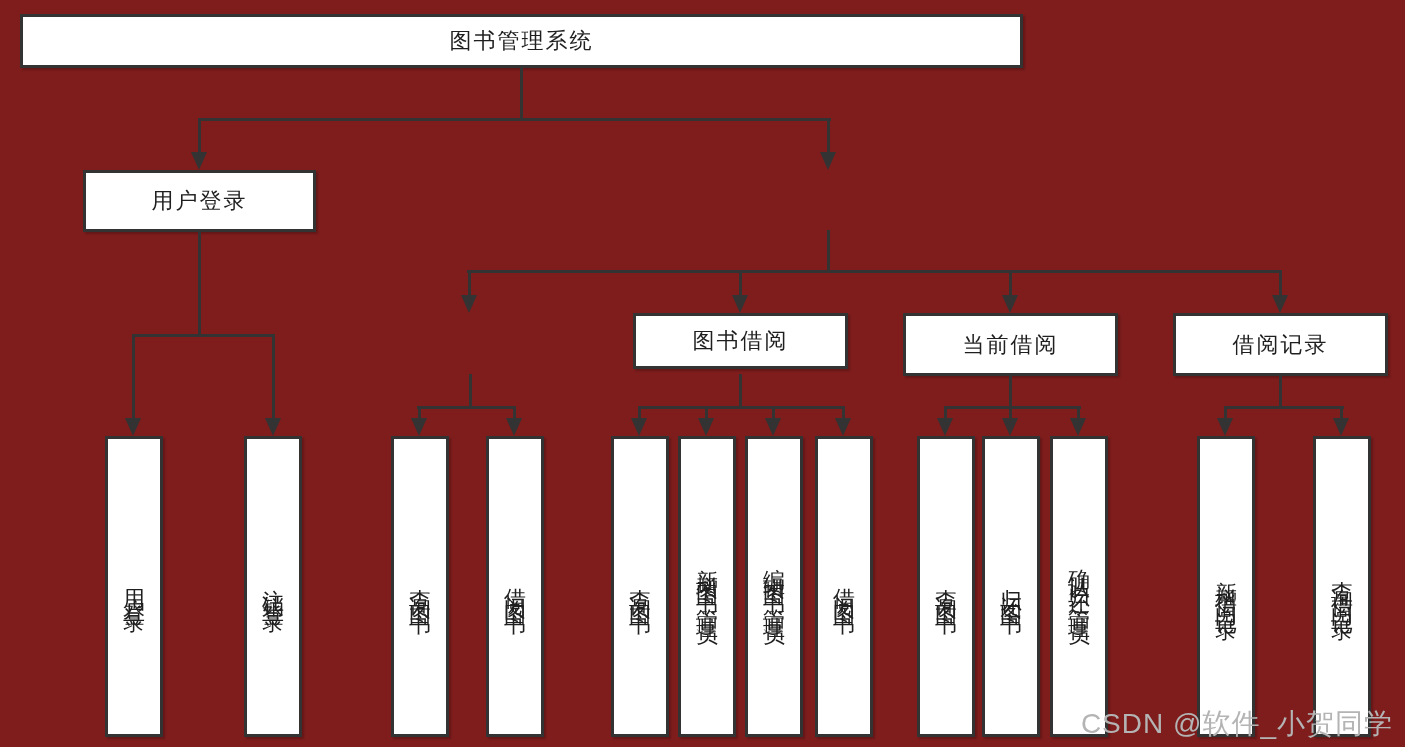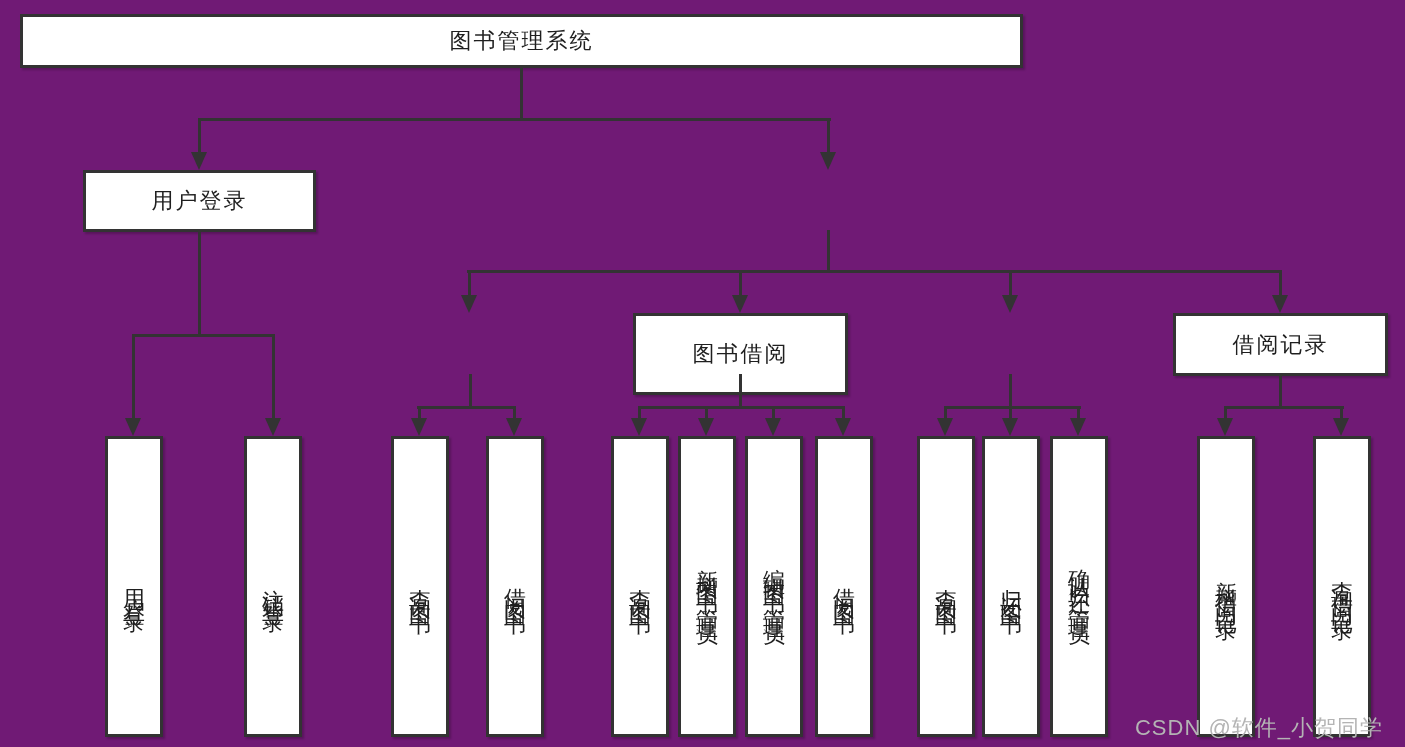--- a/index.html
+++ b/index.html
@@ -1,17 +1,17 @@
 <!DOCTYPE html>
 <html><head>
 <meta charset="utf-8">
 <style>
   html,body{margin:0;padding:0;background:#ffffff;}
   #canvas{
-    position:relative;width:1405px;height:747px;background:#701a75;overflow:hidden;
+    position:relative;width:1405px;height:747px;background:#7f1d1d;overflow:hidden;
     font-family:"Liberation Sans","DejaVu Sans",sans-serif;color:#1f1f1f;
   }
   
   .node{
     position:absolute;box-sizing:border-box;background:#ffffff;
     border:3px solid #333333;box-shadow:2px 2px 2px rgba(0,0,0,0.22);
     display:flex;align-items:center;justify-content:center;
     font-size:22px;letter-spacing:2px;white-space:nowrap;
   }
   .hbox{height:62px;}
@@ -25,22 +25,22 @@
   
   .v{position:absolute;width:3px;background:#333333;}
   .h{position:absolute;height:3px;background:#333333;}
   .drop{position:absolute;width:3px;background:#333333;}
   .drop::after{
     content:"";position:absolute;left:-7px;bottom:-18px;
     border-left:8px solid transparent;border-right:8px solid transparent;
     border-top:18px solid #333333;width:0;height:0;
   }
   .watermark{
-    position:absolute;right:22px;bottom:4px;z-index:10;
-    font-size:22px;color:#b4b4b4;letter-spacing:1px;
+    position:absolute;right:12px;bottom:4px;z-index:10;
+    font-size:28px;color:#b4b4b4;letter-spacing:1px;
   }
 </style>
 </head>
 <body>
 
 <div id="canvas">
 
   <div class="node hbox" style="left:20px;top:14px;width:1003px;height:54px">
     <span>图书管理系统</span>
   </div>
@@ -59,22 +59,25 @@
   <div class="drop" style="left:132px;top:334px;height:84px"></div>
   <div class="drop" style="left:272px;top:334px;height:84px"></div>
 
   <div class="v" style="left:827px;top:230px;height:42px"></div>
   <div class="h" style="left:467px;top:270px;width:815px"></div>
   <div class="drop" style="left:468px;top:270px;height:25px"></div>
   <div class="drop" style="left:739px;top:270px;height:25px"></div>
   <div class="drop" style="left:1009px;top:270px;height:25px"></div>
   <div class="drop" style="left:1279px;top:270px;height:25px"></div>
 
-  <div class="node hbox" style="left:633px;top:313px;width:215px;height:82px">
+  <div class="node hbox" style="left:633px;top:313px;width:215px;height:56px">
     <span>图书借阅</span>
+  </div>
+  <div class="node hbox" style="left:903px;top:313px;width:215px;height:63px">
+    <span>当前借阅</span>
   </div>
   <div class="node hbox" style="left:1173px;top:313px;width:215px;height:63px">
     <span>借阅记录</span>
   </div>
 
   <div class="v" style="left:469px;top:374px;height:34px"></div>
   <div class="h" style="left:417px;top:406px;width:99px"></div>
   <div class="drop" style="left:418px;top:406px;height:12px"></div>
   <div class="drop" style="left:513px;top:406px;height:12px"></div>
 

